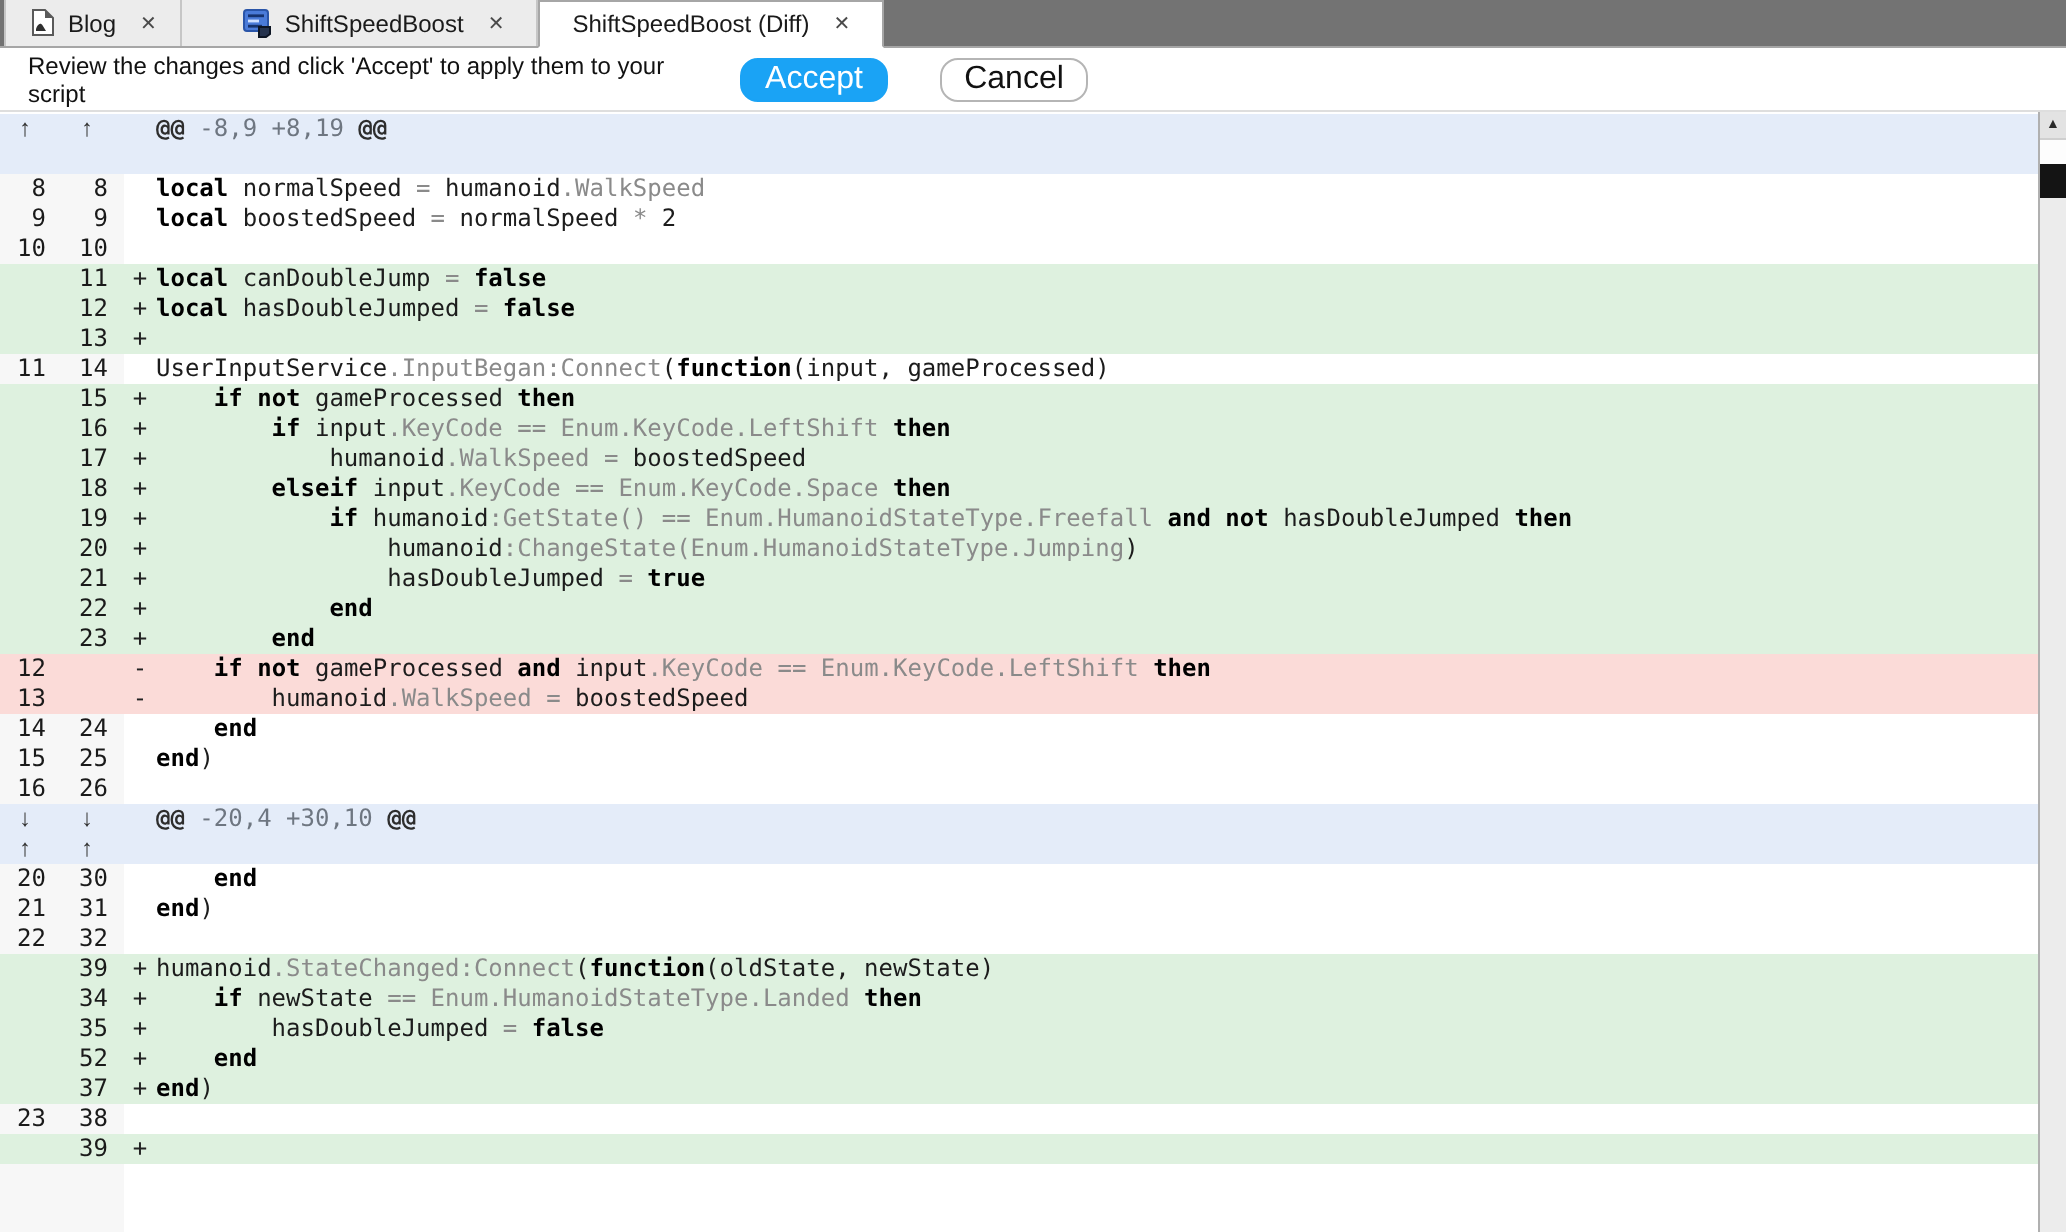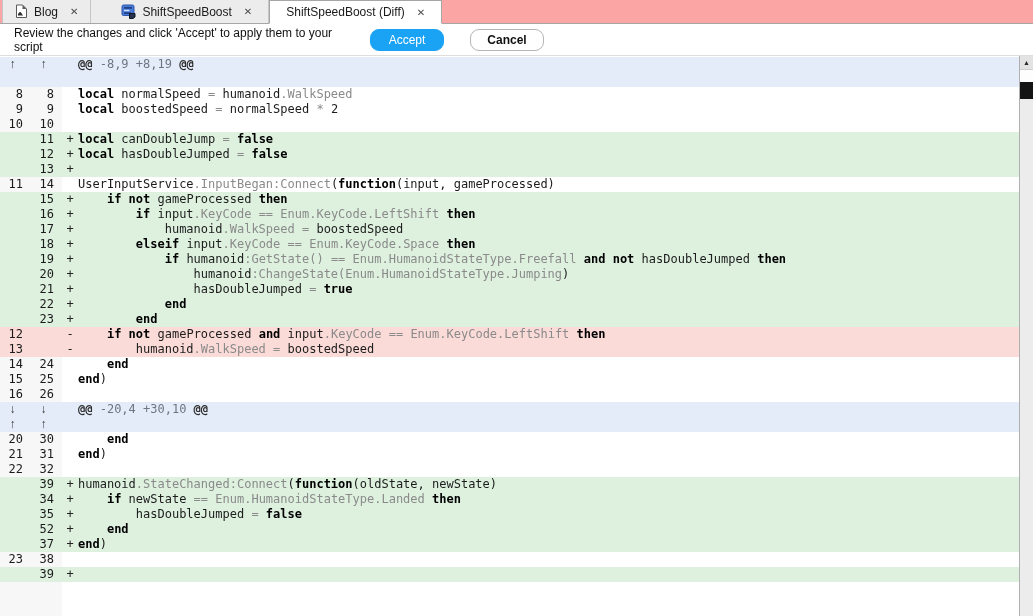--- a/index.html
+++ b/index.html
@@ -1,40 +1,40 @@
 <!DOCTYPE html>
 <html><head>
 <meta charset="utf-8">
 <style>
   * { margin:0; padding:0; box-sizing:border-box; }
   html,body { width:1033px; height:616px; background:#fff; overflow:hidden;
               font-family:"Liberation Sans", sans-serif; }
 
   
-  .tabbar { height:24px; background:#fca5a5; border-bottom:1px solid #a6a6a6;
+  .tabbar { height:24px; background:#737373; border-bottom:1px solid #a6a6a6;
             display:flex; align-items:stretch; }
   .tab { display:flex; align-items:center; gap:6px; padding:0 12px;
          font-size:12px; color:#1a1a1a; border-right:1px solid #c6c6c6;
          background:#ececec; cursor:default; }
   .tab.first { border-left:1px solid #c6c6c6; margin-left:2px; }
   .tab.wide { padding:0 16px 0 30px; }
   .tab.active { background:#fff; border:1px solid #a6a6a6; border-bottom:1px solid #fff;
                 margin-bottom:-1px; padding:0 16px; }
   .tab .close { font-size:10px; color:#4a4a4a; margin-left:6px; }
   .tab .ticon { display:inline-flex; }
 
   
   .toolbar { height:32px; background:#fff; border-bottom:1px solid #dedede;
              display:flex; align-items:center; font-size:12px; color:#111;
              padding-left:14px; }
   .toolbar .msg { width:348px; }
-  .btn { height:22px; width:74px; border-radius:9px; font-size:12px;
+  .btn { height:22px; width:74px; border-radius:9px; font-size:16px;
          display:flex; align-items:center; justify-content:center; cursor:pointer; }
   .btn.accept { background:#1aa3f5; color:#fff; border:1px solid #1aa3f5; margin-left:8px; }
-  .btn.cancel { background:#fff; color:#111; border:1px solid #b5b5b5; margin-left:26px;font-weight:bold; }
+  .btn.cancel { background:#fff; color:#111; border:1px solid #b5b5b5; margin-left:26px; }
 
   
   .diff { position:absolute; top:57px; left:0; right:14px; bottom:0;
           display:flex; flex-direction:column; background:#fff; }
   .drow { display:flex; height:15px; line-height:15px; flex:none;
           font-family:"DejaVu Sans Mono", monospace; font-size:12px; }
   .gut { width:31px; flex:none; text-align:right; padding-right:8px; color:#1a1a1a; }
   .mark { width:16px; flex:none; text-align:center; color:#222; }
   .code { flex:1; white-space:pre; }
   .drow.context .gut { background:#f7f7f7; }

